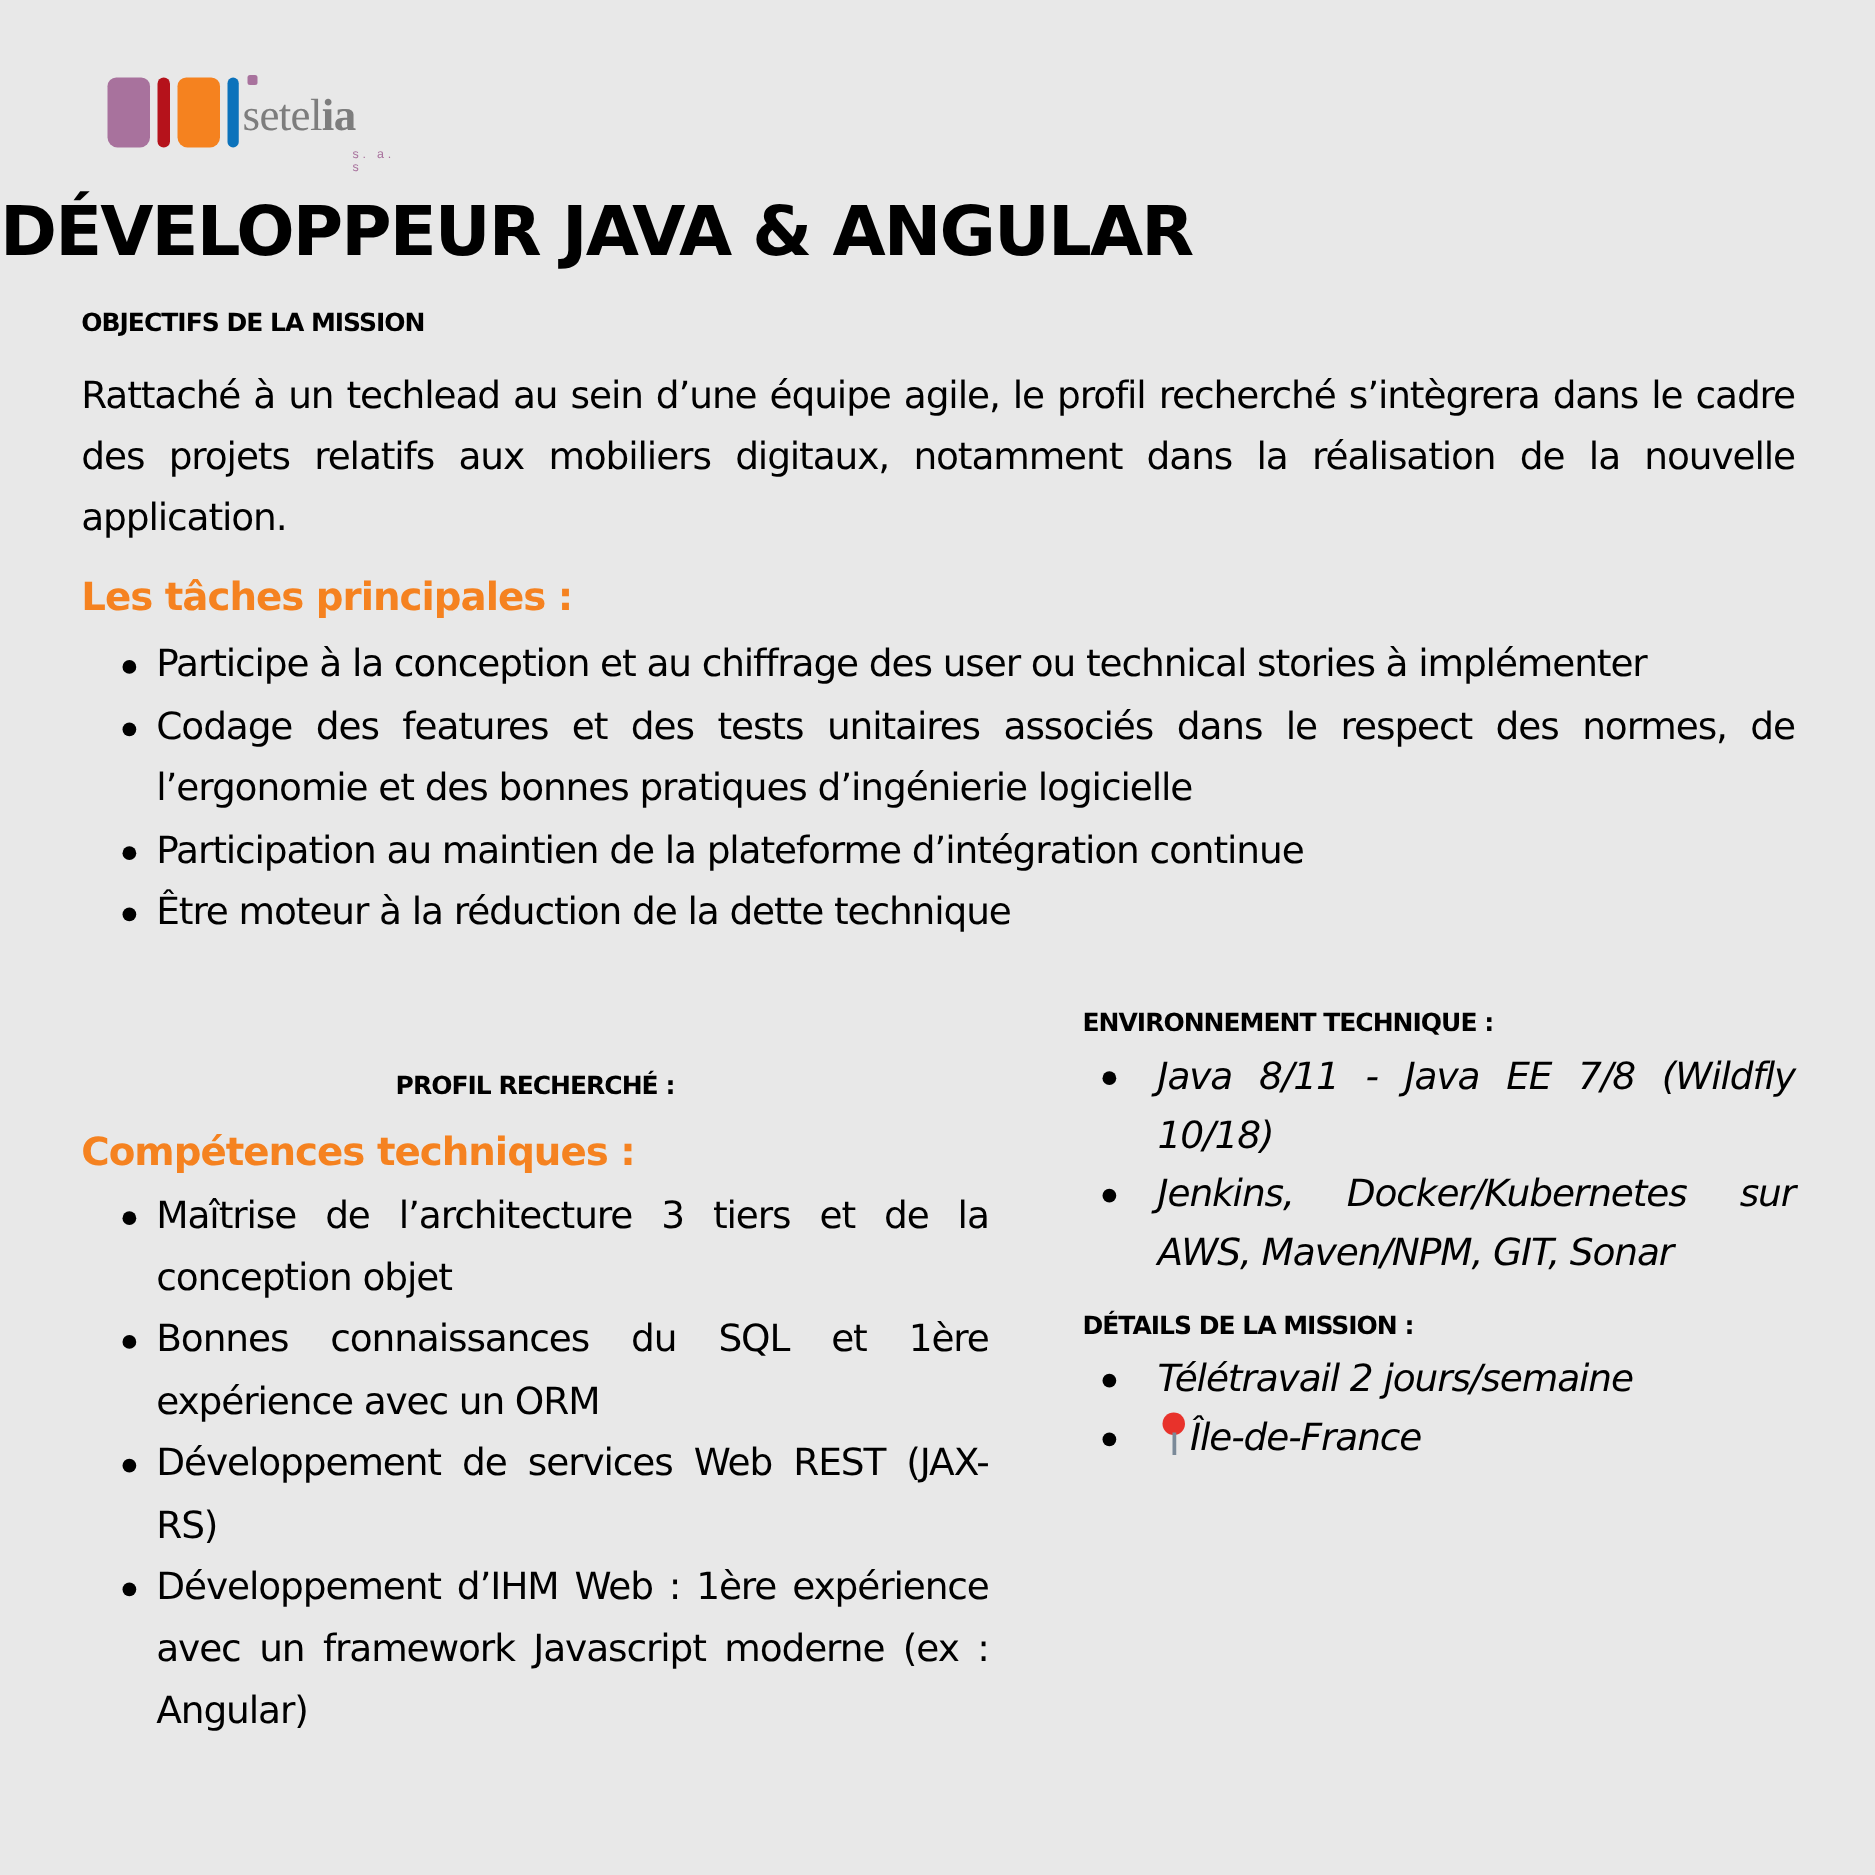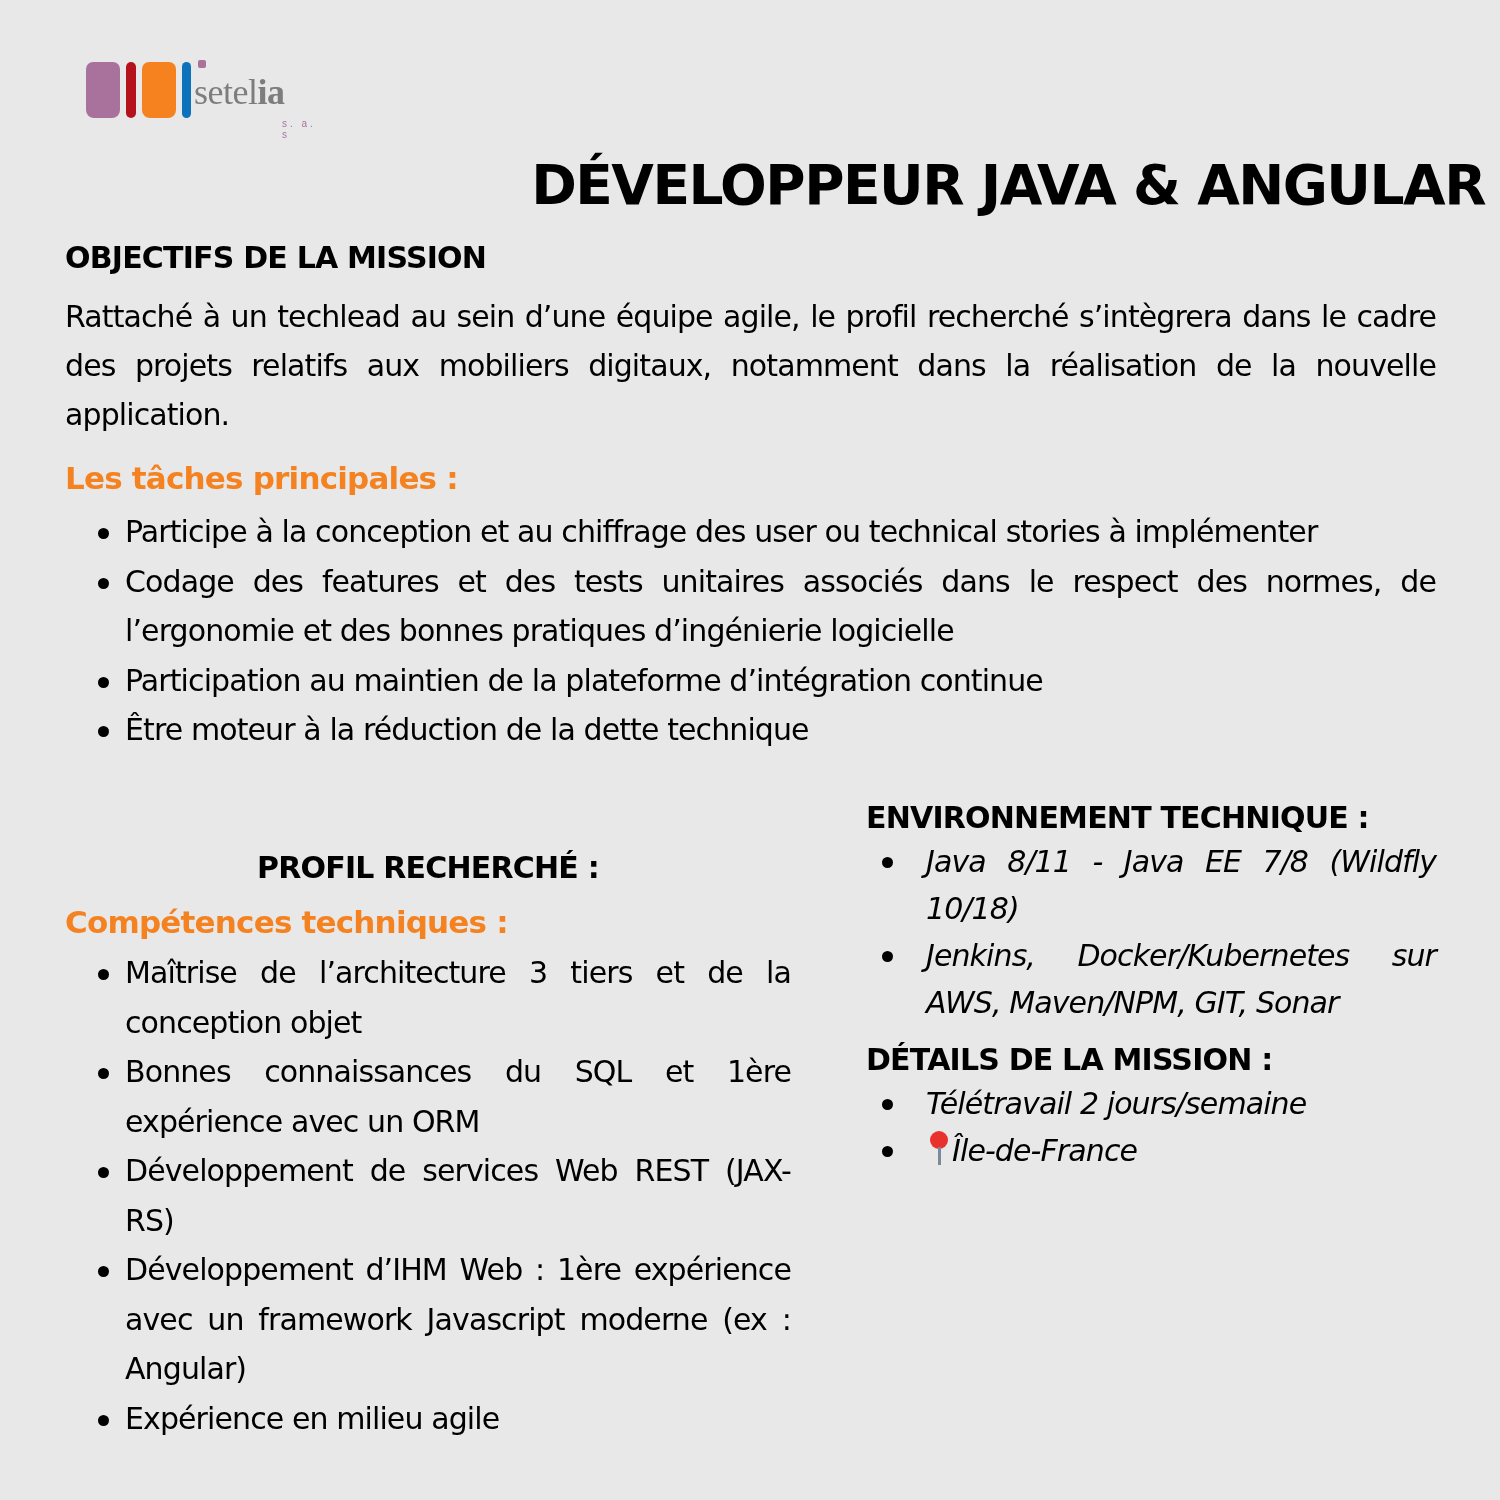--- a/index.html
+++ b/index.html
@@ -27,29 +27,29 @@
     }
     .logo .word b { font-weight: bold; color: #7d7d7d; }
     .logo .sas {
       position: absolute; left: 196px; top: 58px;
       font-family: "Liberation Sans", sans-serif;
       font-size: 10px; color: #a8729d; letter-spacing: 3px;
     }
 
     
     .title {
-      position: absolute; left: 0; top: 150px; width: 1485px; text-align: right;
+      position: absolute; left: 0; top: 150px; width: 1485px; text-align: left;
       font-family: "DejaVu Sans", sans-serif; font-weight: bold;
       font-size: 55px; letter-spacing: -1.5px; line-height: 70px;
     }
 
     
     .h2 {
       font-family: "DejaVu Sans", sans-serif; font-weight: bold;
-      font-size: 30px; letter-spacing: -0.8px; line-height: 40px;
+      font-size: 20px; letter-spacing: -0.8px; line-height: 40px;
     }
     .h3 {
       font-family: "DejaVu Sans", sans-serif; font-weight: bold;
       font-size: 31px; letter-spacing: -0.8px; color: #f58220; line-height: 40px;
     }
     .body {
       font-family: "DejaVu Sans", sans-serif;
       font-size: 30px; letter-spacing: -0.9px; line-height: 49px;
       text-align: justify;
     }
@@ -117,21 +117,20 @@
   </section>
 
   <section class="left">
     <h2 class="h2">PROFIL RECHERCHÉ :</h2>
     <h3 class="h3">Compétences techniques :</h3>
     <ul class="bullets">
       <li><span class="dot"></span><span>Maîtrise de l’architecture 3 tiers et de la conception objet</span></li>
       <li><span class="dot"></span><span>Bonnes connaissances du SQL et 1ère expérience avec un ORM</span></li>
       <li><span class="dot"></span><span>Développement de services Web REST (JAX-RS)</span></li>
       <li><span class="dot"></span><span>Développement d’IHM Web : 1ère expérience avec un framework Javascript moderne (ex : Angular)</span></li>
-      <li><span class="dot"></span><span>Expérience en milieu agile</span></li>
     </ul>
   </section>
 
   <section class="right">
     <div>
       <h2 class="h2">ENVIRONNEMENT TECHNIQUE :</h2>
       <ul class="bullets">
         <li><span class="dot"></span><span>Java 8/11 - Java EE 7/8 (Wildfly 10/18)</span></li>
         <li><span class="dot"></span><span>Jenkins, Docker/Kubernetes sur AWS, Maven/NPM, GIT, Sonar</span></li>
       </ul>

